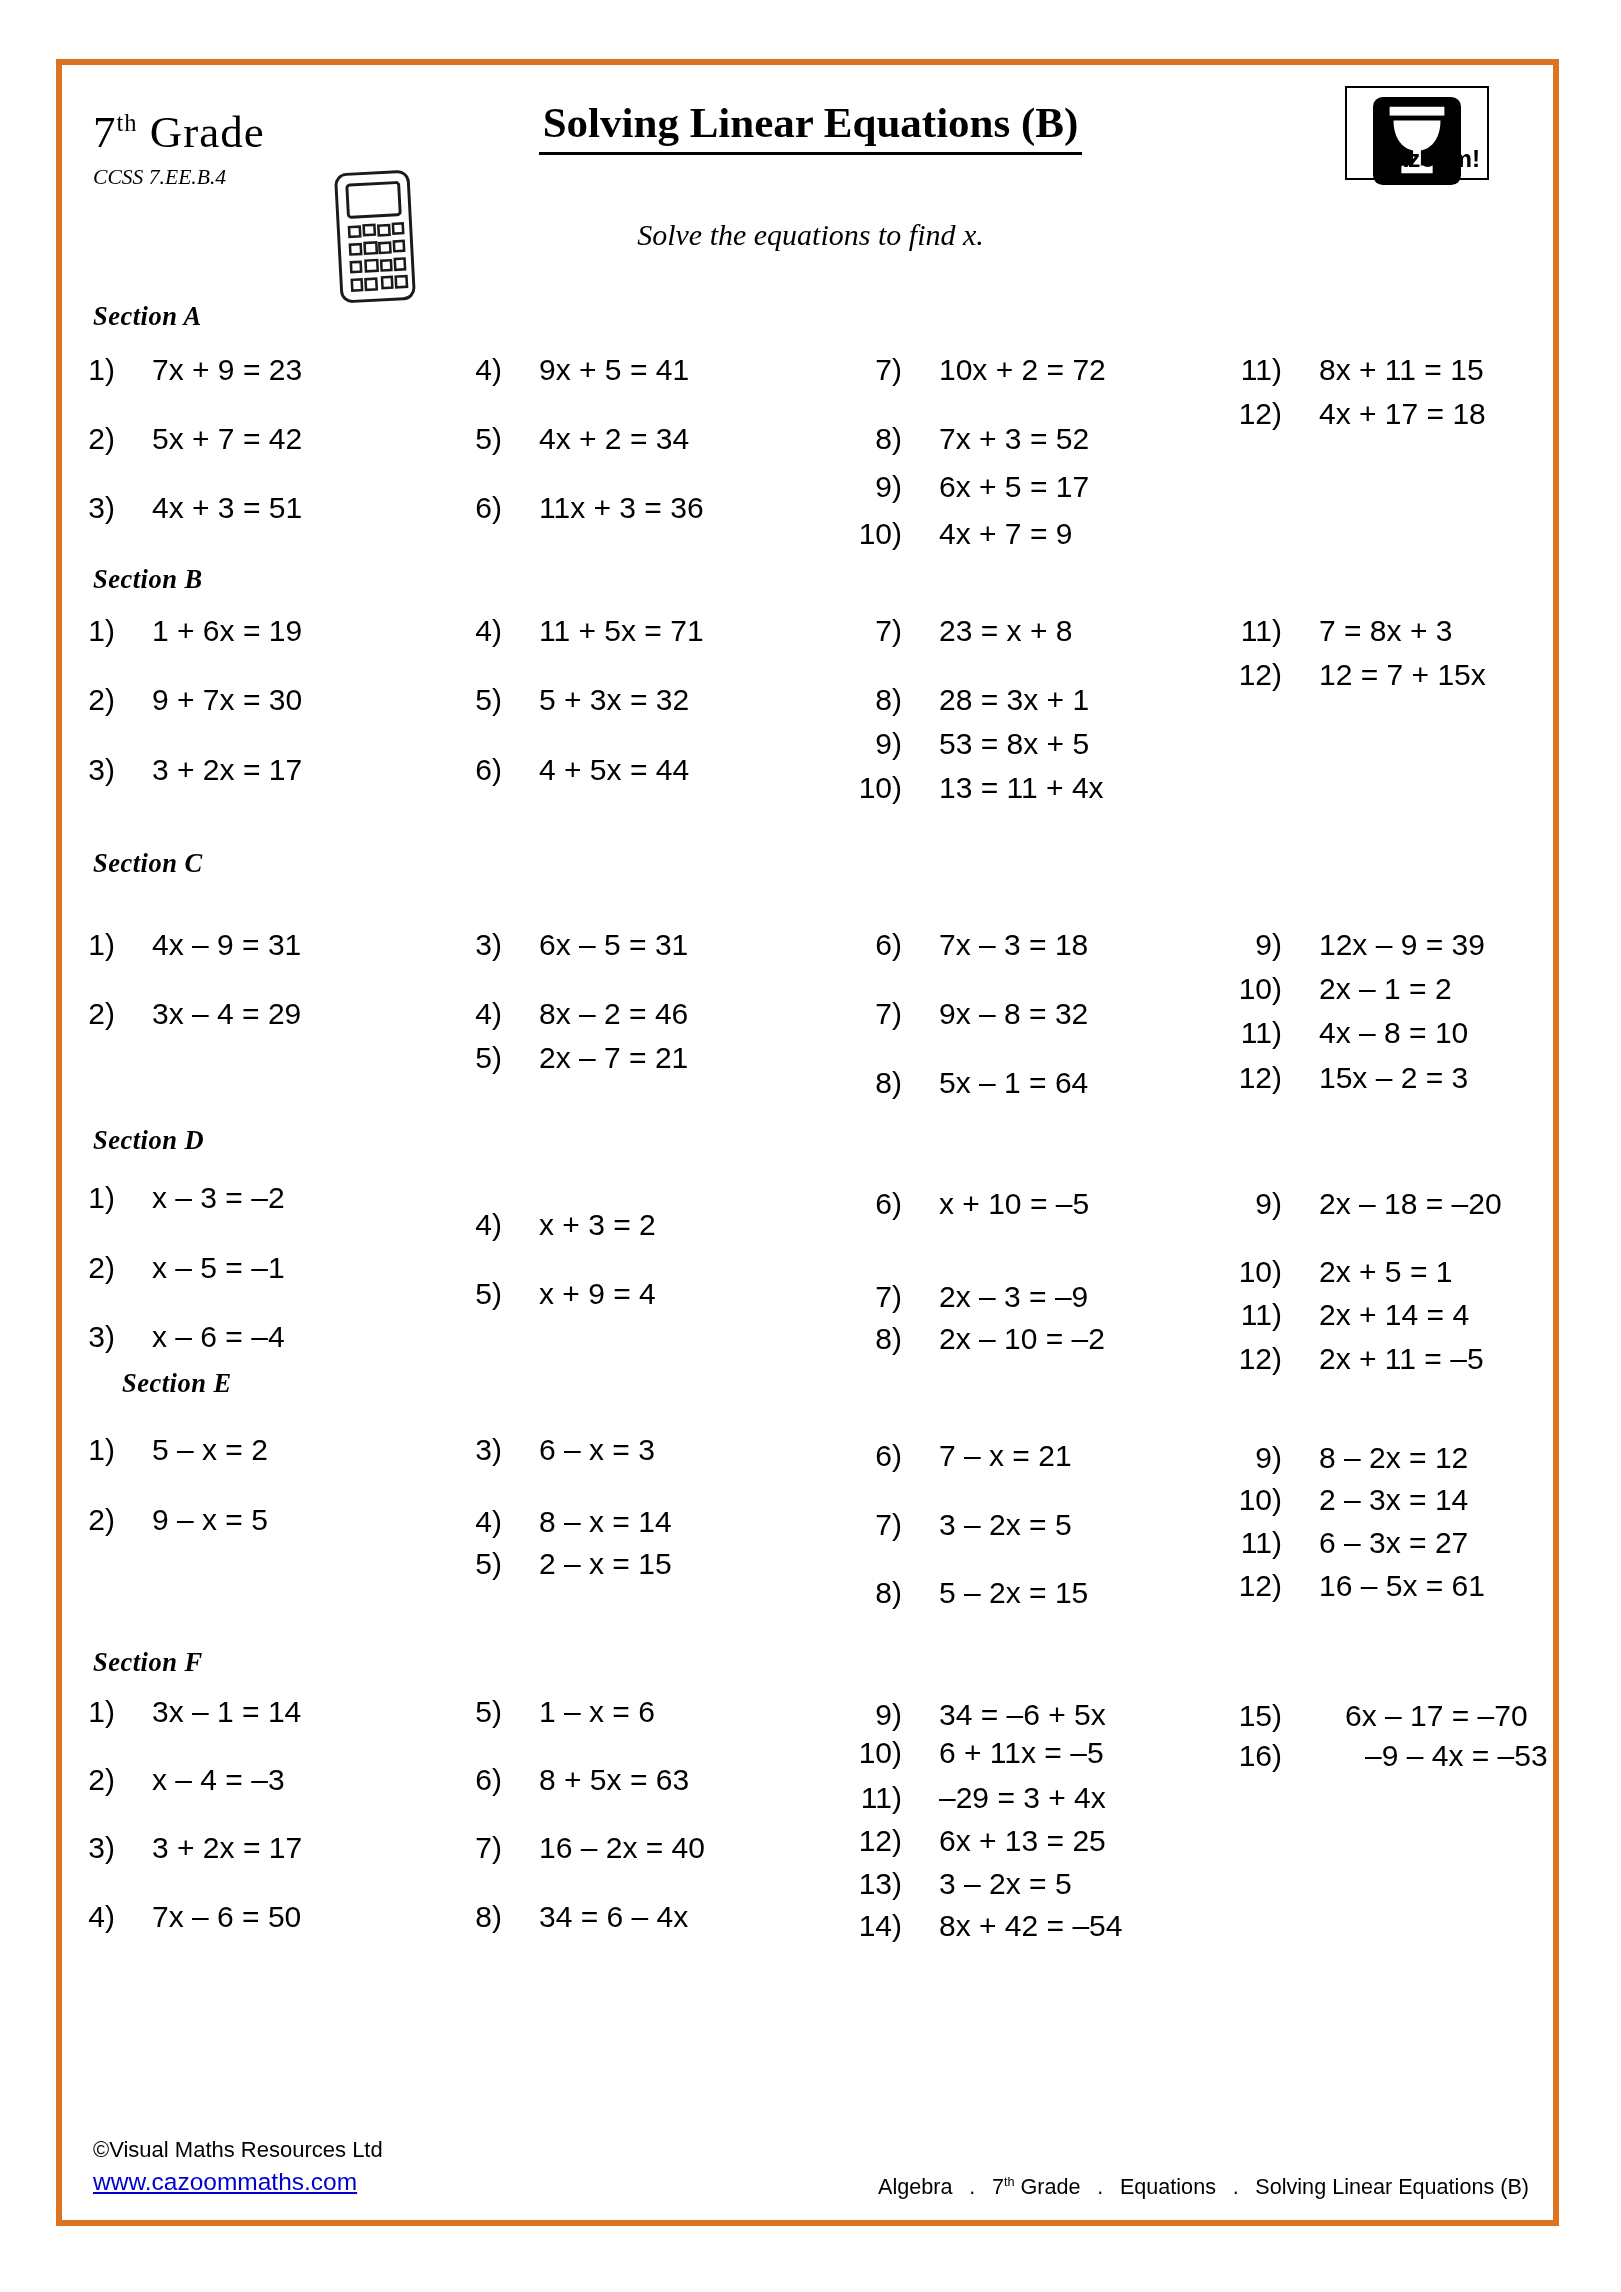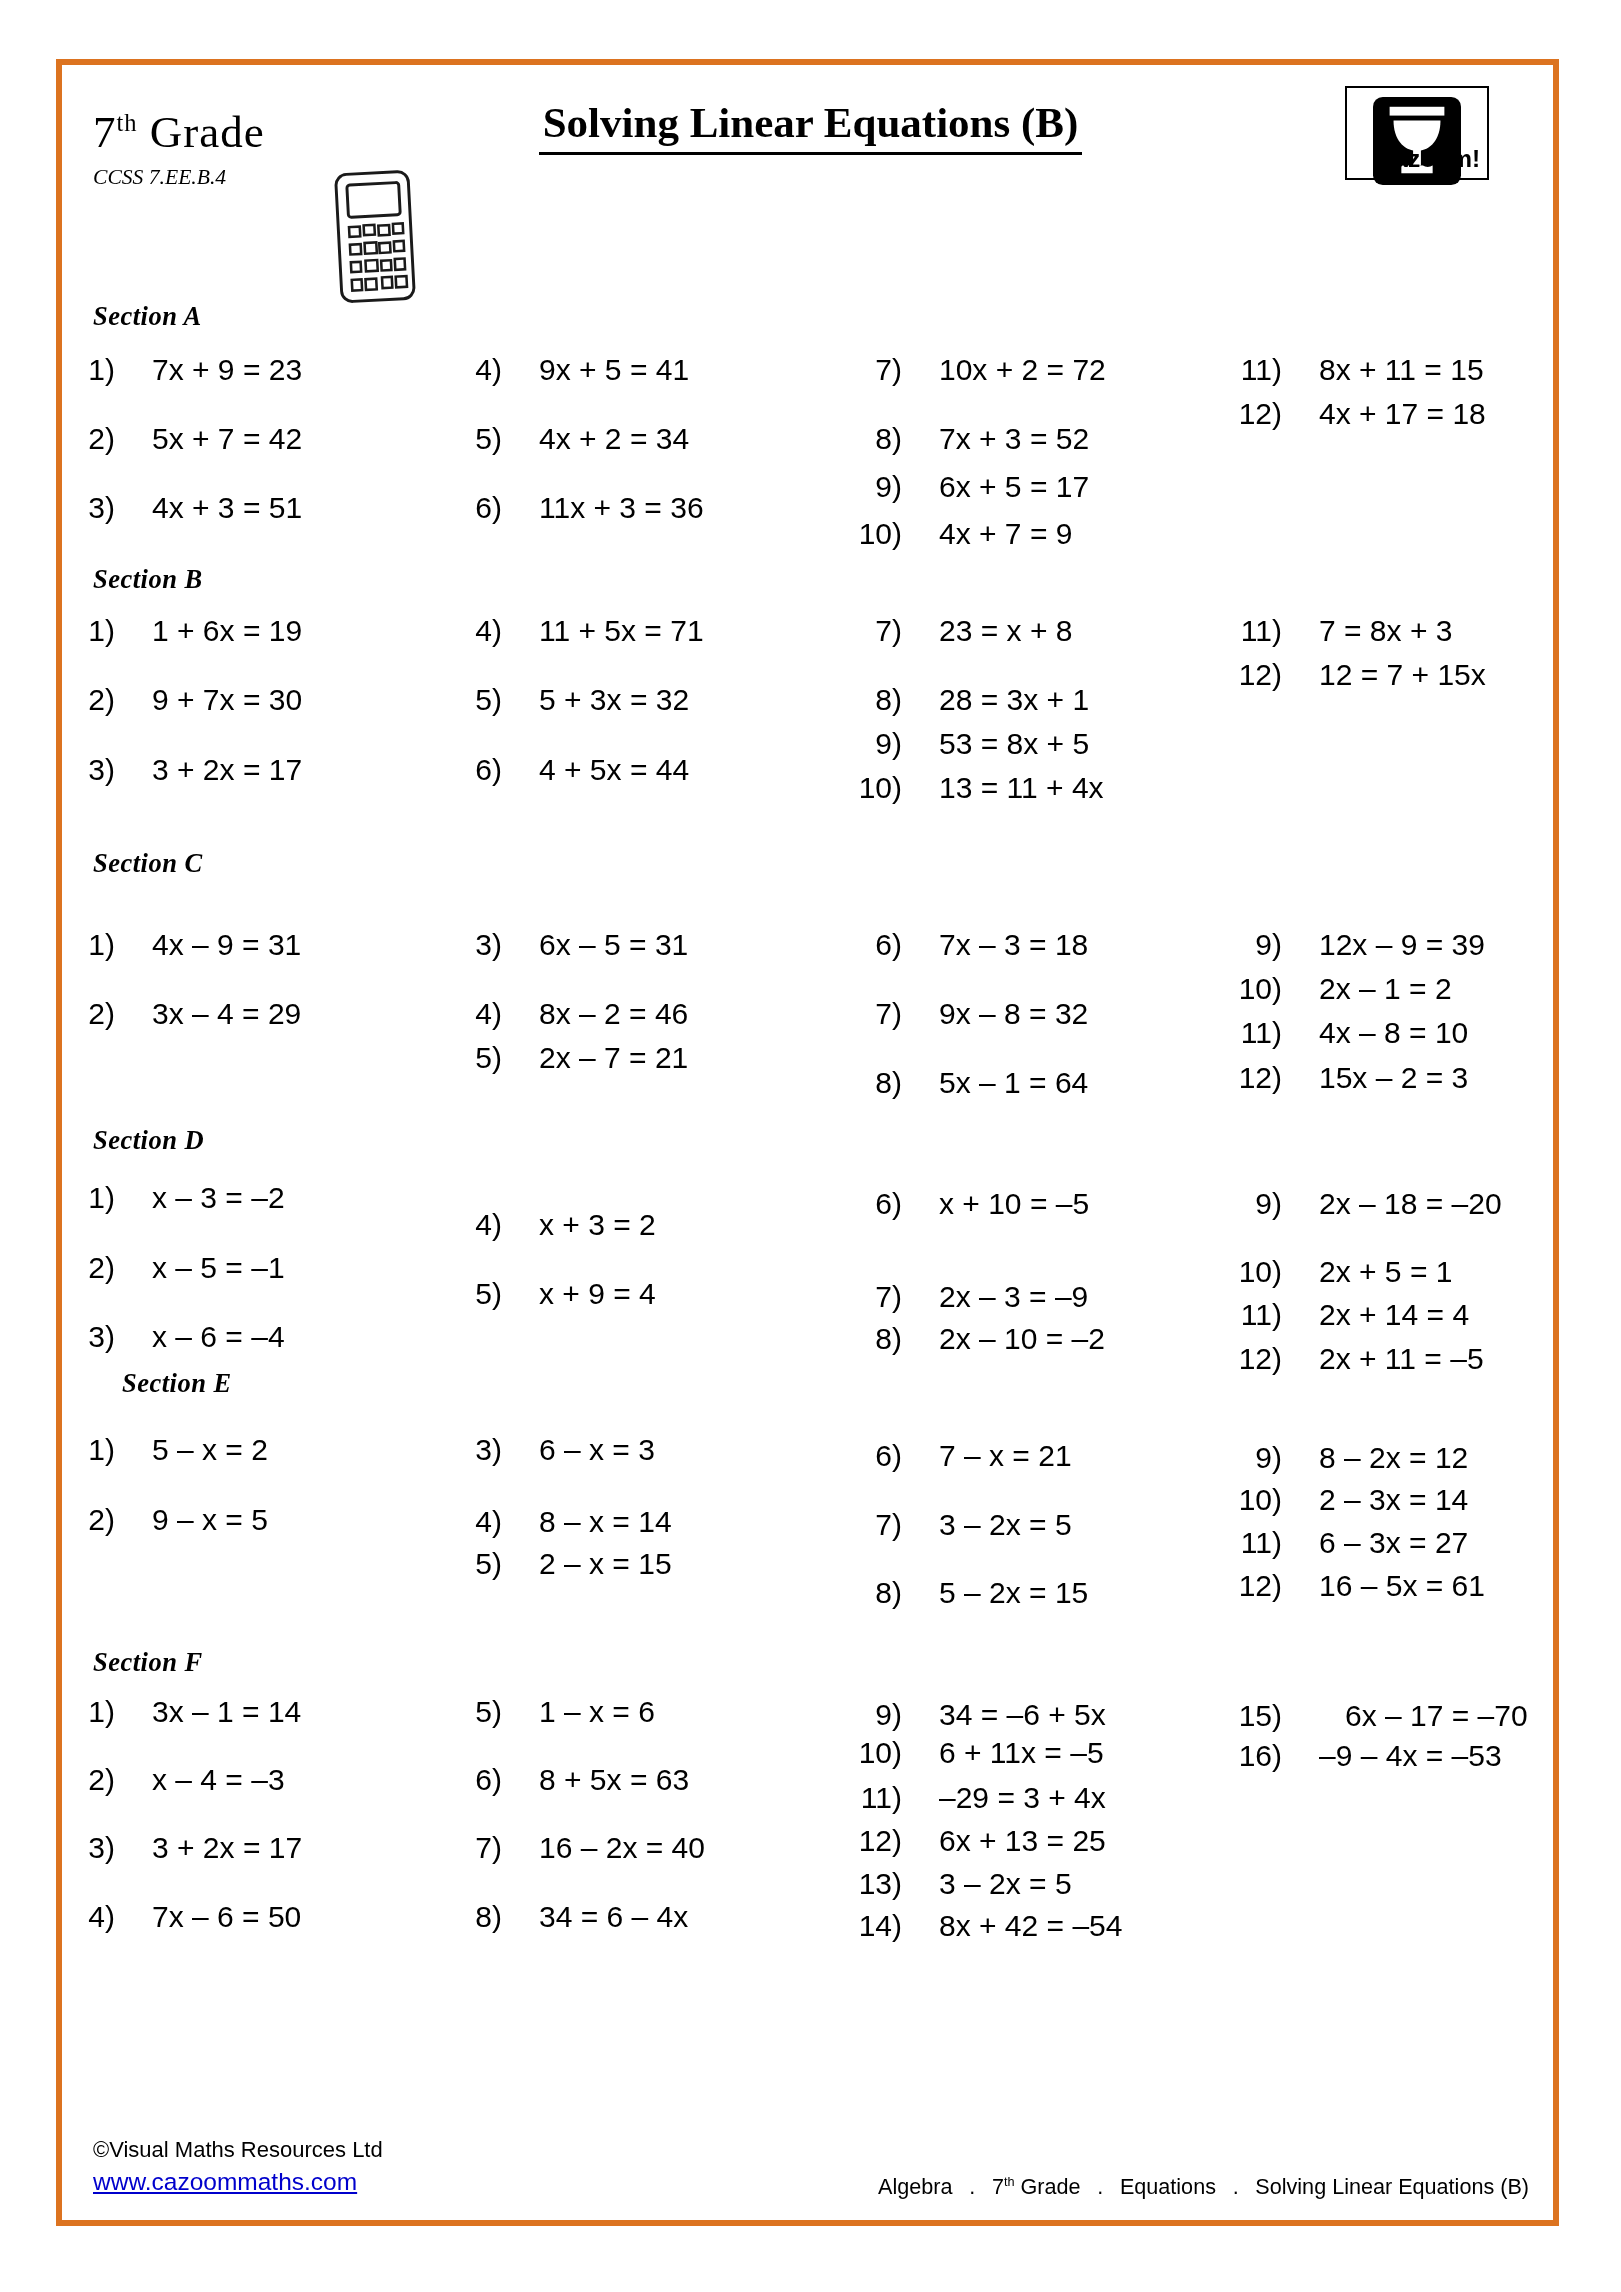--- a/index.html
+++ b/index.html
@@ -44,20 +44,21 @@
 <body>
 
 <div class="page">
   <div class="frame"></div>
 
   <div class="grade"><span>7</span><sup>th</sup><span> Grade</span></div>
   <div class="ccss">CCSS 7.EE.B.4</div>
   <div class="title-wrap">
     <span class="title">Solving Linear Equations (B)</span>
   </div>
+  <div class="instruction">Solve the equations to find x.</div>
 
   <div class="calc">
     <svg width="90" height="137" viewBox="0 0 92 140">
       <g transform="rotate(-3 46 70)" fill="none" stroke="#1a1a1a" stroke-width="3">
         <rect x="8" y="4" width="74" height="130" rx="11"></rect>
         <rect x="19" y="15" width="53" height="33" rx="3"></rect>
       </g>
       <g transform="rotate(-3 46 70)" fill="none" stroke="#1a1a1a" stroke-width="2.6">
         <rect x="19" y="58" width="11" height="10"></rect>
           <rect x="34" y="57" width="11" height="10"></rect>
@@ -390,21 +391,21 @@
         <span class="eq-text">3 – 2x = 5</span>
       </div>
       <div class="eq-item" style="left: 831px; top: 1910px;">
         <span class="eq-num">14)</span>
         <span class="eq-text">8x + 42 = –54</span>
       </div>
       <div class="eq-item" style="left: 1211px; top: 1700px; gap: 26px;">
         <span class="eq-num">15)</span>
         <span class="eq-text">6x – 17 = –70</span>
       </div>
-      <div class="eq-item" style="left: 1211px; top: 1740px;">
+      <div class="eq-item" style="left: 1211px; top: 1740px; gap: 46px;">
         <span class="eq-num">16)</span>
         <span class="eq-text">–9 – 4x = –53</span>
       </div>
     </div>
 
   <div class="f-copy">©Visual Maths Resources Ltd</div>
   <a class="f-link">www.cazoommaths.com</a>
   <div class="breadcrumb" id="breadcrumb"><span>Algebra</span><span class="dot">.</span><span><span>7</span><sup>th</sup><span> Grade</span></span><span class="dot">.</span><span>Equations</span><span class="dot">.</span><span>Solving Linear Equations (B)</span></div>
 </div>
 

